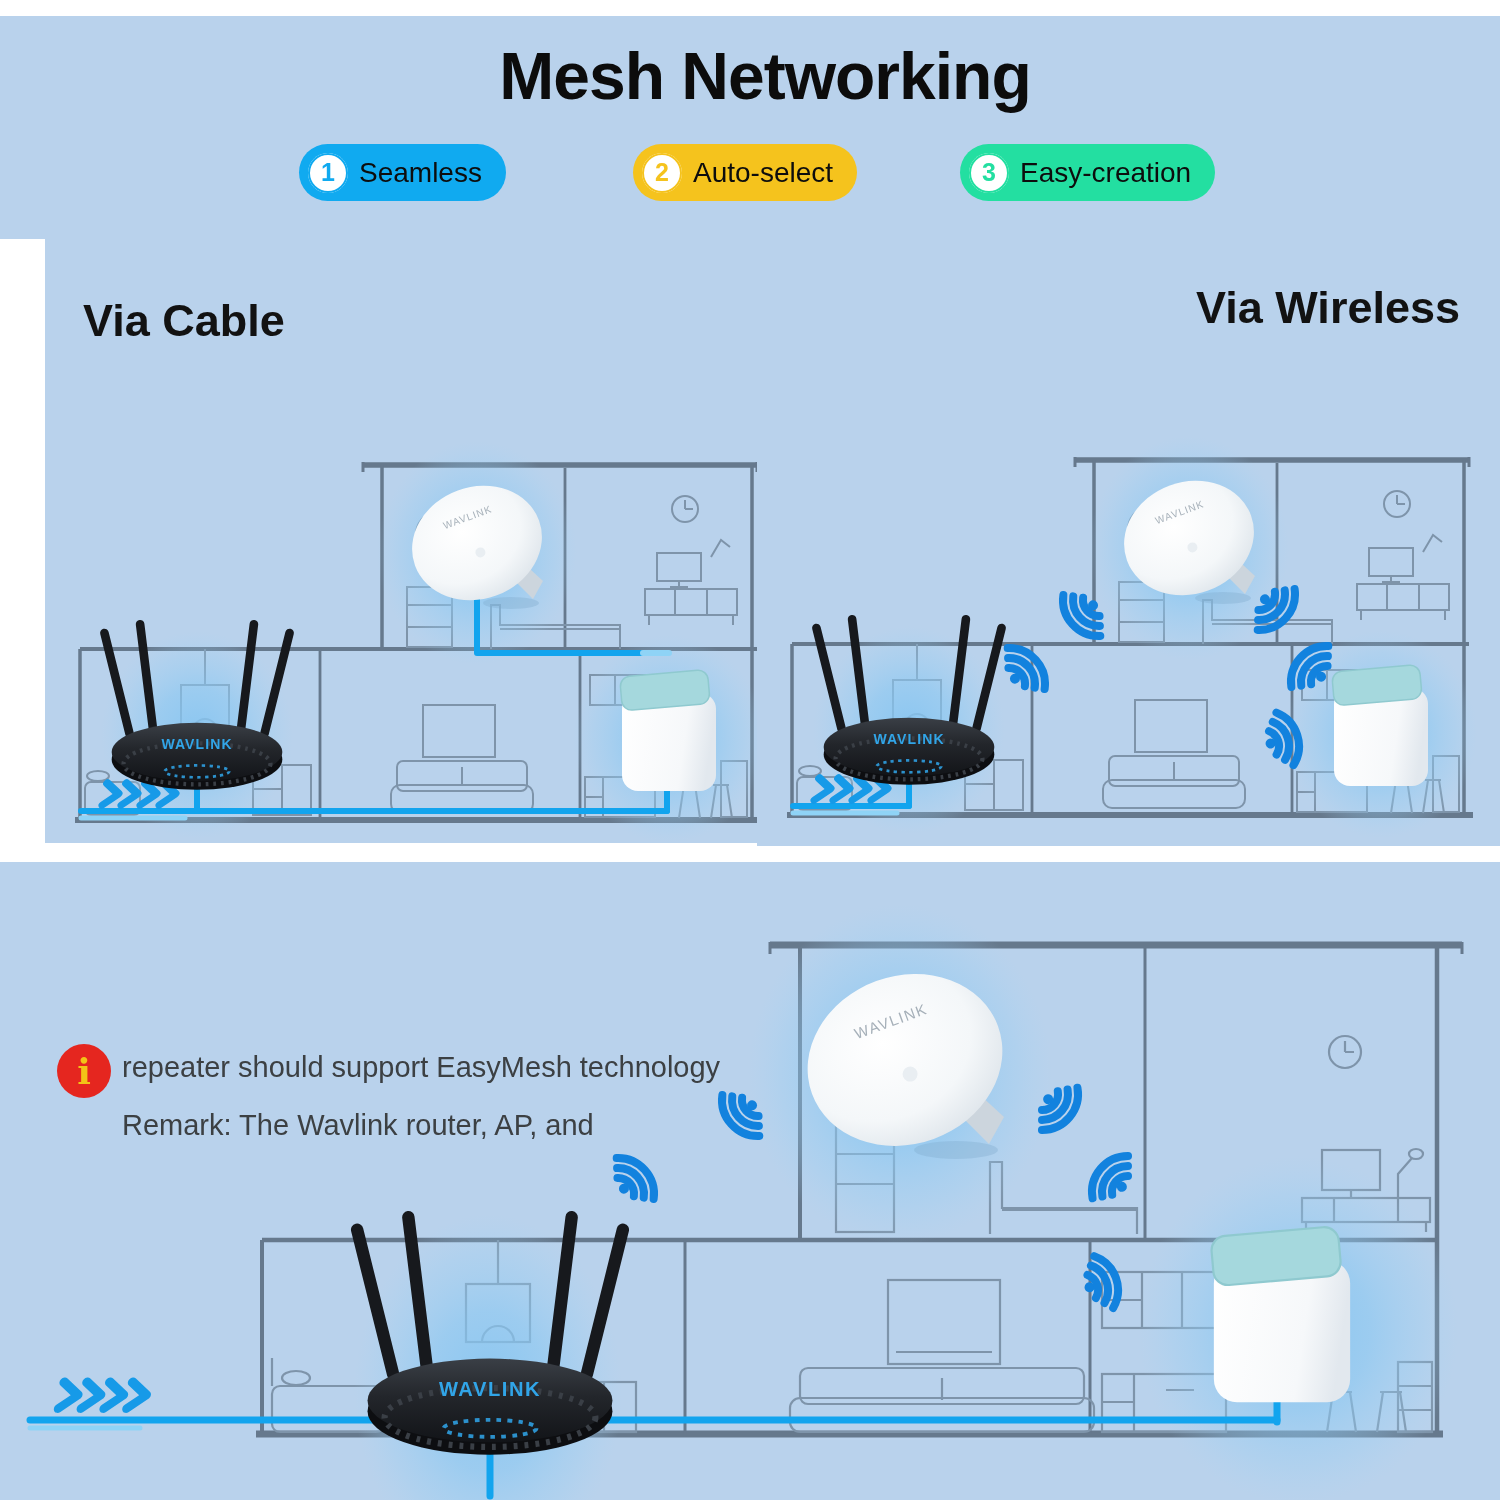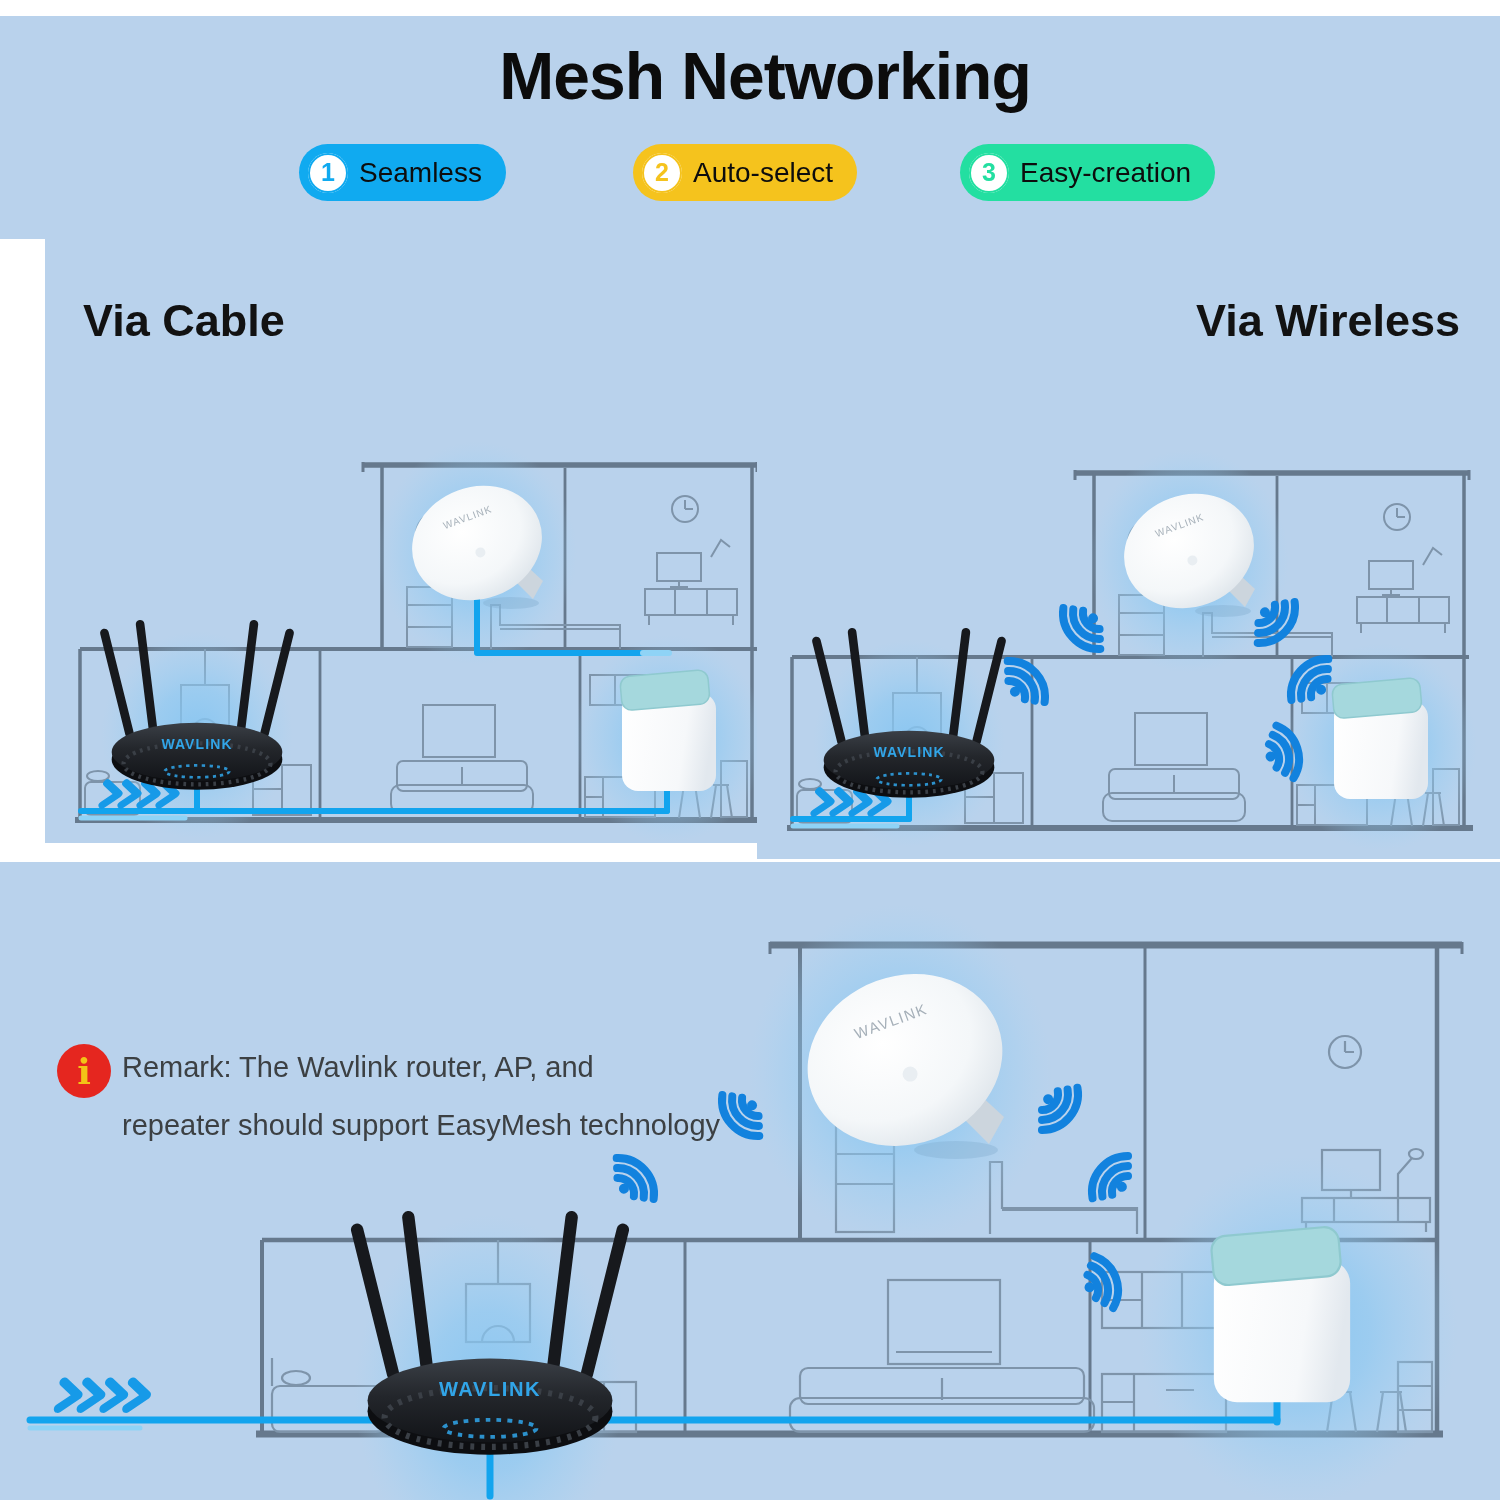--- a/index.html
+++ b/index.html
@@ -1,21 +1,21 @@
 <!DOCTYPE html>
 <html><head>
 <meta charset="utf-8">
 <style>
   html,body{margin:0;padding:0;}
   body{width:1500px;height:1500px;background:#ffffff;position:relative;
        font-family:"Liberation Sans","DejaVu Sans",sans-serif;overflow:hidden;}
   .sec{position:absolute;background:#b9d2ec;}
   .sec-header{left:0;top:16px;width:1500px;height:223px;padding-left:30px;}
   .sec-left{left:0;top:237px;width:744px;height:606px;margin-left:45px;}
-  .sec-right{left:757px;top:237px;width:743px;height:622px;}
+  .sec-right{left:757px;top:224px;width:743px;height:622px;}
   .sec-bottom{left:0;top:862px;width:1500px;height:638px;}
 
   .main-title{position:absolute;left:0;top:22px;width:100%;text-align:center;
     font-size:66px;font-weight:bold;color:#0c0c0c;letter-spacing:-1px;}
 
   .badge{position:absolute;top:128px;height:57px;border-radius:29px;
     display:flex;align-items:center;gap:11px;padding:0 24px 0 9px;box-sizing:border-box;}
   .badge-1{left:299px;background:#10aaf0;}
   .badge-2{left:633px;background:#f5c31d;}
   .badge-3{left:960px;background:#23dfa1;}
@@ -218,22 +218,22 @@
     <use href="#cubeG" transform="translate(624,500)"></use>
   </svg>
 </div>
 
 <div class="sec sec-bottom">
   <div class="remark-row">
     <div class="info-icon">
         <span>i</span>
       </div>
     <div class="remark-text">
+      <div>repeater should support EasyMesh technology</div>
       <div>Remark: The Wavlink router, AP, and</div>
-      <div>repeater should support EasyMesh technology</div>
     </div>
   </div>
   <svg class="scene" viewBox="0 0 1500 638">
     <g stroke="#66798d" fill="none">
       <path d="M770 83 H1462" stroke-width="7"></path>
       <path d="M770 80 v12 M1462 80 v12" stroke-width="3"></path>
       <path d="M800 83 V378" stroke-width="4"></path>
       <path d="M1145 86 V378" stroke-width="3"></path>
       <path d="M1437 83 V572" stroke-width="4.5"></path>
       <path d="M262 378 H1437" stroke-width="4.5"></path>

